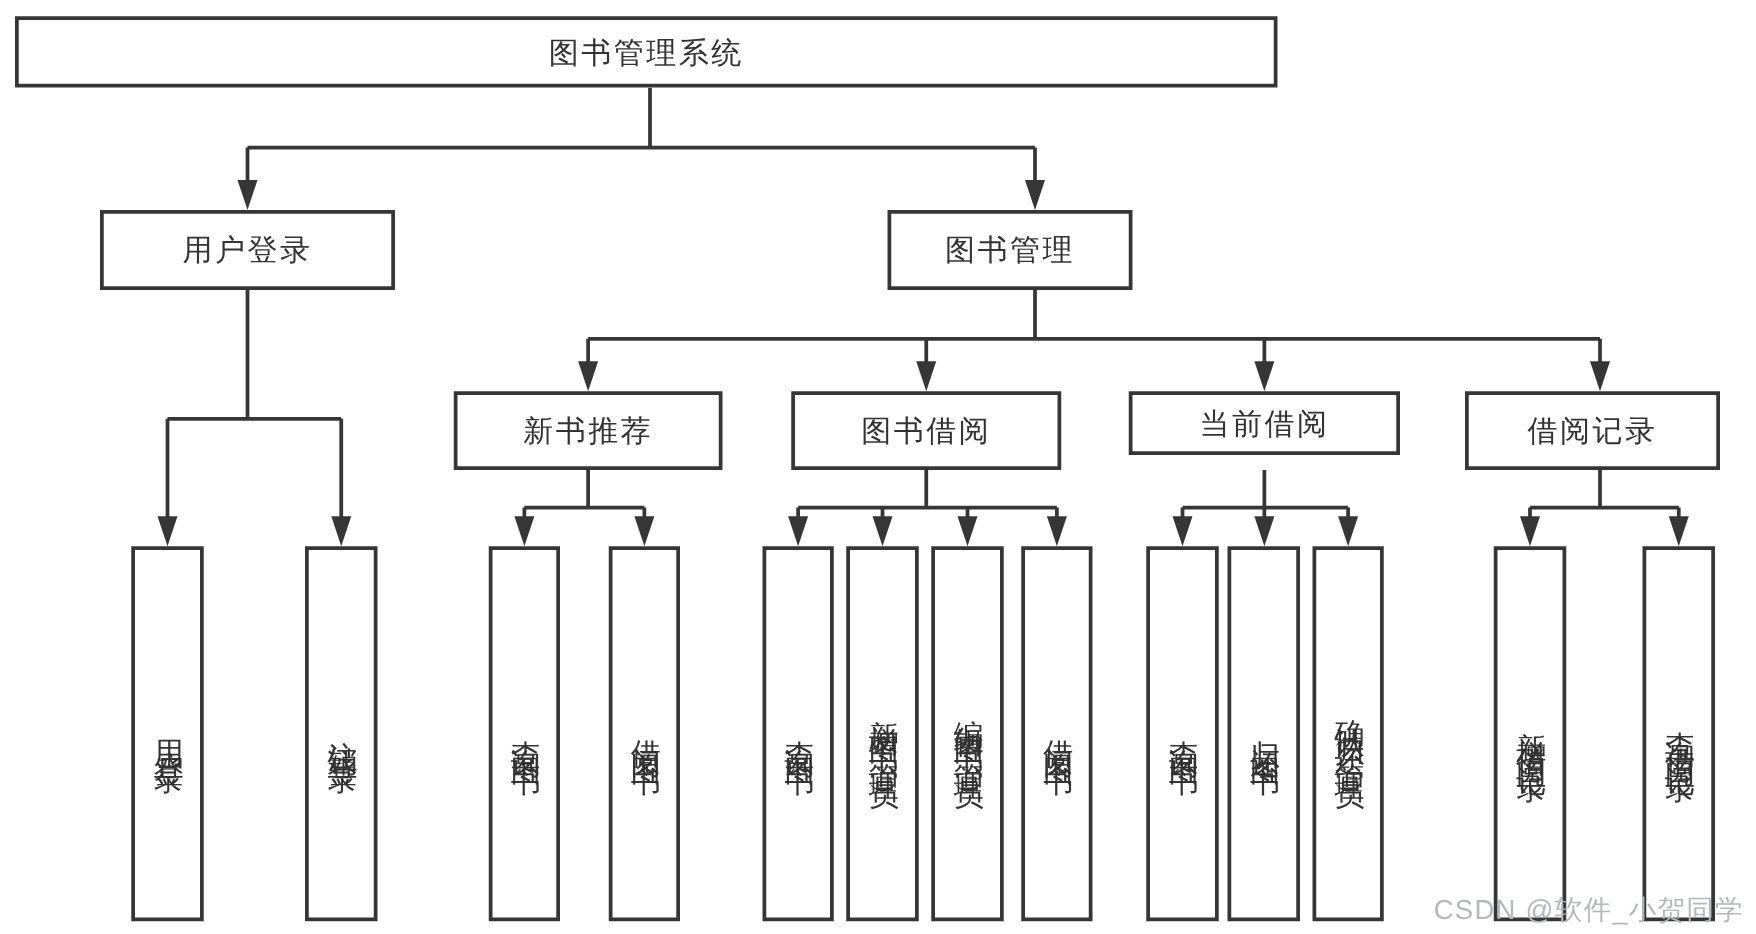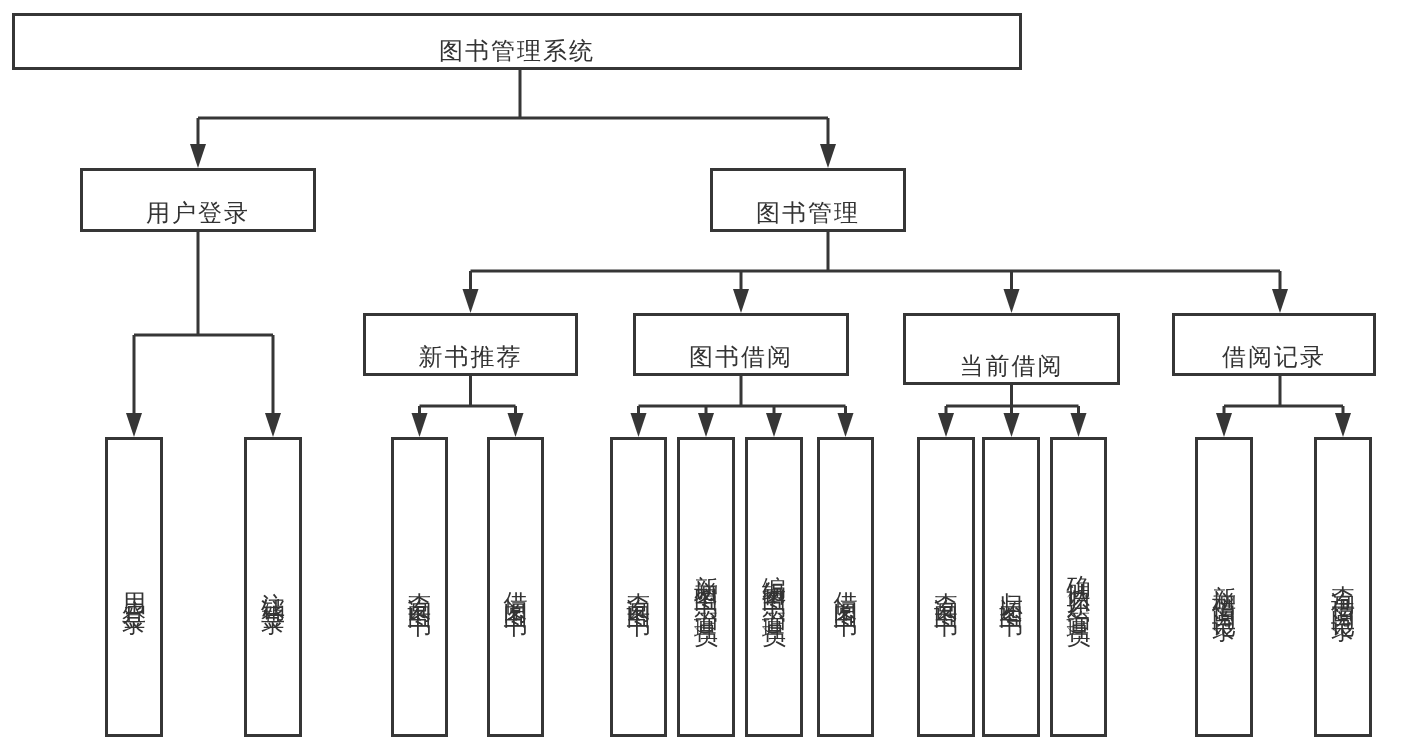--- a/index.html
+++ b/index.html
@@ -22,21 +22,21 @@
     top: 0;
     width: 1405px;
     height: 747px;
   }
   .hbox {
     position: absolute;
     box-sizing: border-box;
     border: 3px solid #363636;
     background: #ffffff;
     display: flex;
-    align-items: flex-end;
+    align-items: center;
     justify-content: center;
     font-size: 24px;
     letter-spacing: 2px;
     white-space: nowrap;
   }
   .vbox {
     position: absolute;
     top: 437px;
     height: 300px;
     box-sizing: border-box;
@@ -125,21 +125,21 @@
   <div class="hbox" style="left:710px; top:168px; width:196px; height:64px;">
     <span>图书管理</span>
   </div>
 
   <div class="hbox" style="left:633px; top:313px; width:216px; height:63px;">
     <span>图书借阅</span>
   </div>
   <div class="hbox" style="left:363px; top:313px; width:215px; height:63px;">
     <span>新书推荐</span>
   </div>
-  <div class="hbox" style="left:903px; top:313px; width:217px; height:72px;">
+  <div class="hbox" style="left:903px; top:313px; width:217px; height:51px;">
     <span>当前借阅</span>
   </div>
   <div class="hbox" style="left:1172px; top:313px; width:204px; height:63px;">
     <span>借阅记录</span>
   </div>
 
   <div class="vbox" style="left:105px; width:58px;">
     <span class="vtext">用户登录</span>
   </div>
   <div class="vbox" style="left:244px; width:58px;">
@@ -176,14 +176,15 @@
     <span class="vtext">确认归还（管理员）</span>
   </div>
 
   <div class="vbox" style="left:1195px; width:58px;">
     <span class="vtext">新增借阅记录</span>
   </div>
   <div class="vbox" style="left:1314px; width:58px;">
     <span class="vtext">查询借阅记录</span>
   </div>
 
+  <div class="watermark">CSDN @软件_小贺同学</div>
 
 </div>
 
 </body></html>

